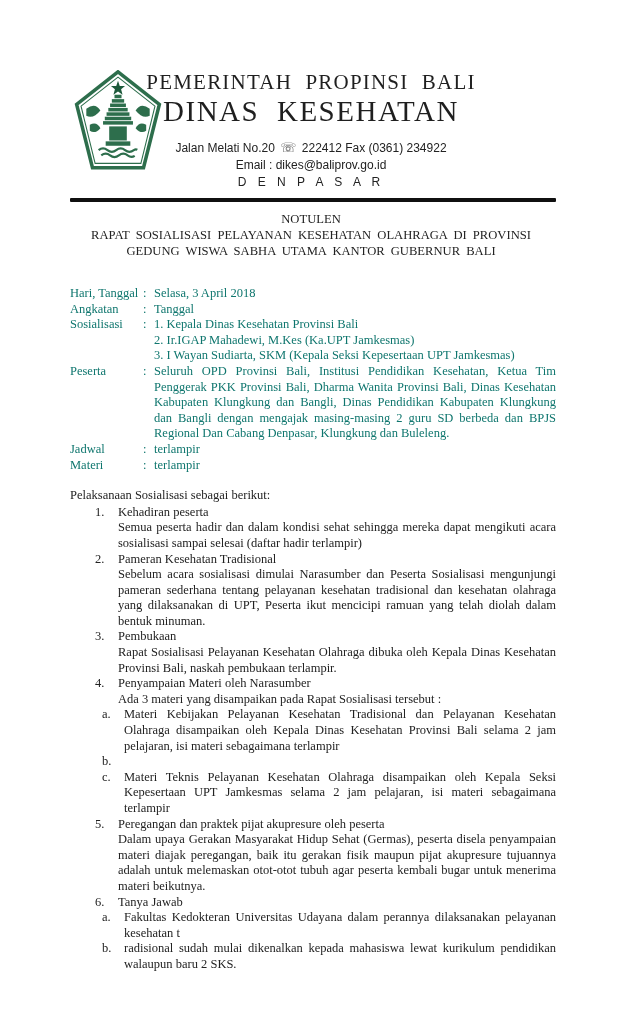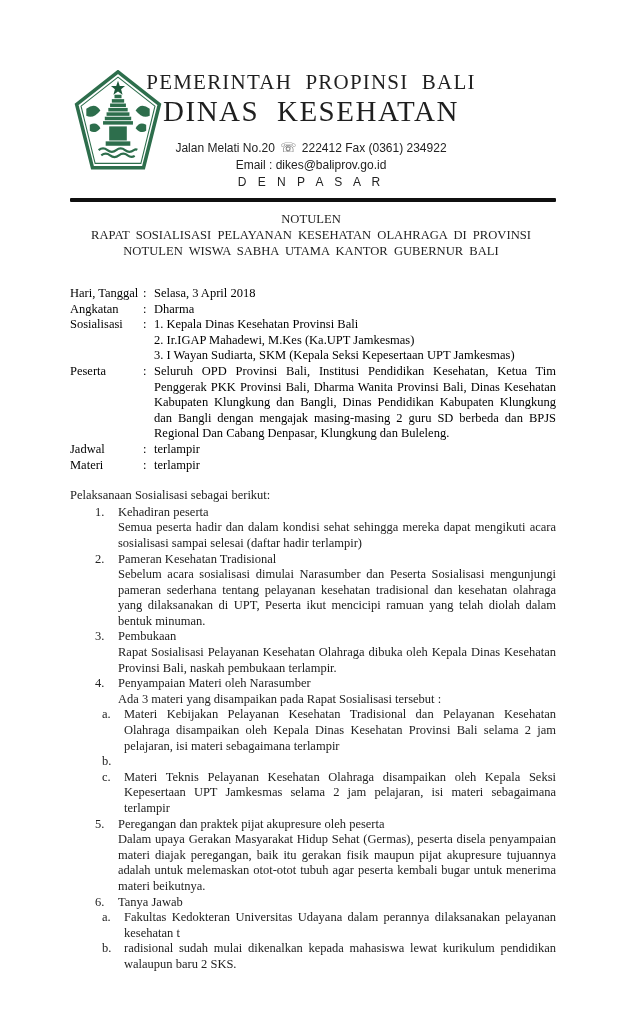--- a/index.html
+++ b/index.html
@@ -18,21 +18,21 @@
   .agency1{font-size:21px;letter-spacing:1.2px;word-spacing:7px;line-height:25px;}
   .agency2{font-size:29px;letter-spacing:1.5px;word-spacing:9px;line-height:33px;}
   .lh-contact{margin-top:11px;font-family:"Liberation Sans", sans-serif;font-size:12px;line-height:17px;color:#222;}
   .phone-glyph{font-size:13px;padding:0 2px;color:#555;}
   .city{letter-spacing:4px;}
   
   .rule{margin:7px 66px 0 70px;height:4px;background:#101010;border-radius:1px;}
   
   .doc-title{margin-top:9px;text-align:center;font-size:12.6px;line-height:16px;word-spacing:3px;color:#222;}
   
-  .details{margin:27px 66px 0 70px;font-size:12.5px;line-height:15.6px;color:#000000;}
+  .details{margin:27px 66px 0 70px;font-size:12.5px;line-height:15.6px;color:#0f766e;}
   .drow{display:grid;grid-template-columns:73px 11px 1fr;}
   .drow .val-just{text-align:justify;}
   
   .doc-body{margin:15px 66px 0 70px;font-size:12.5px;line-height:15.6px;color:#222;}
   .intro{margin-bottom:1px;}
   .item{display:flex;}
   .item>.num{flex:none;width:23px;margin-left:25px;}
   .item>.content{flex:1;text-align:justify;}
   .sub{display:flex;}
   .sub>.letter{flex:none;width:22px;margin-left:32px;}
@@ -85,33 +85,33 @@
         <div class="city">D E N P A S A R</div>
       </div>
     </div>
   </header>
 
   <div class="rule"></div>
 
   <section class="doc-title">
     <div>NOTULEN</div>
     <div>RAPAT SOSIALISASI PELAYANAN KESEHATAN OLAHRAGA DI PROVINSI</div>
-    <div>NOTULEN WISWA SABHA UTAMA KANTOR GUBERNUR BALI</div>
+    <div>GEDUNG WISWA SABHA UTAMA KANTOR GUBERNUR BALI</div>
   </section>
 
   <section class="details">
     <div class="drow">
       <span>Hari, Tanggal</span>
       <span>:</span>
       <span>Selasa, 3 April 2018</span>
     </div>
     <div class="drow">
       <span>Angkatan</span>
       <span>:</span>
-      <span>Dharma</span>
+      <span>Tanggal</span>
     </div>
     <div class="drow">
       <span>Sosialisasi</span>
       <span>:</span>
       <span>
         <div>1. Kepala Dinas Kesehatan Provinsi Bali</div>
         <div>2. Ir.IGAP Mahadewi, M.Kes (Ka.UPT Jamkesmas)</div>
         <div>3. I Wayan Sudiarta, SKM (Kepala Seksi Kepesertaan UPT Jamkesmas)</div>
       </span>
     </div>

